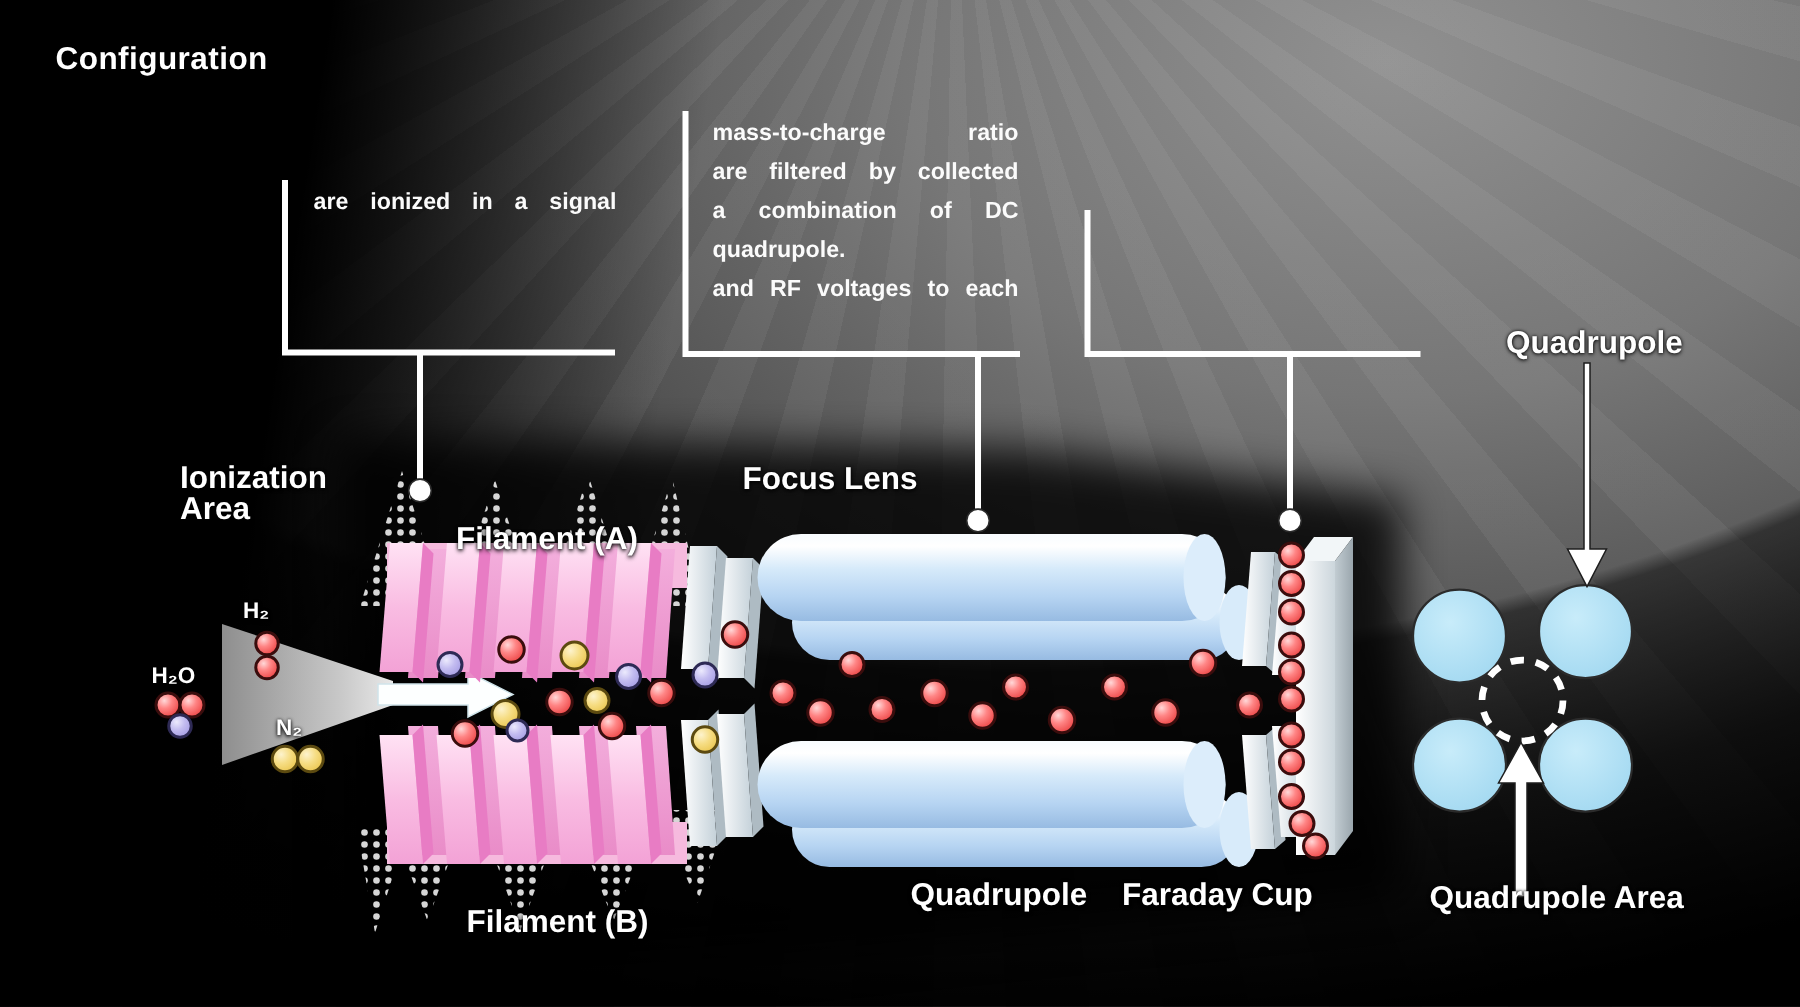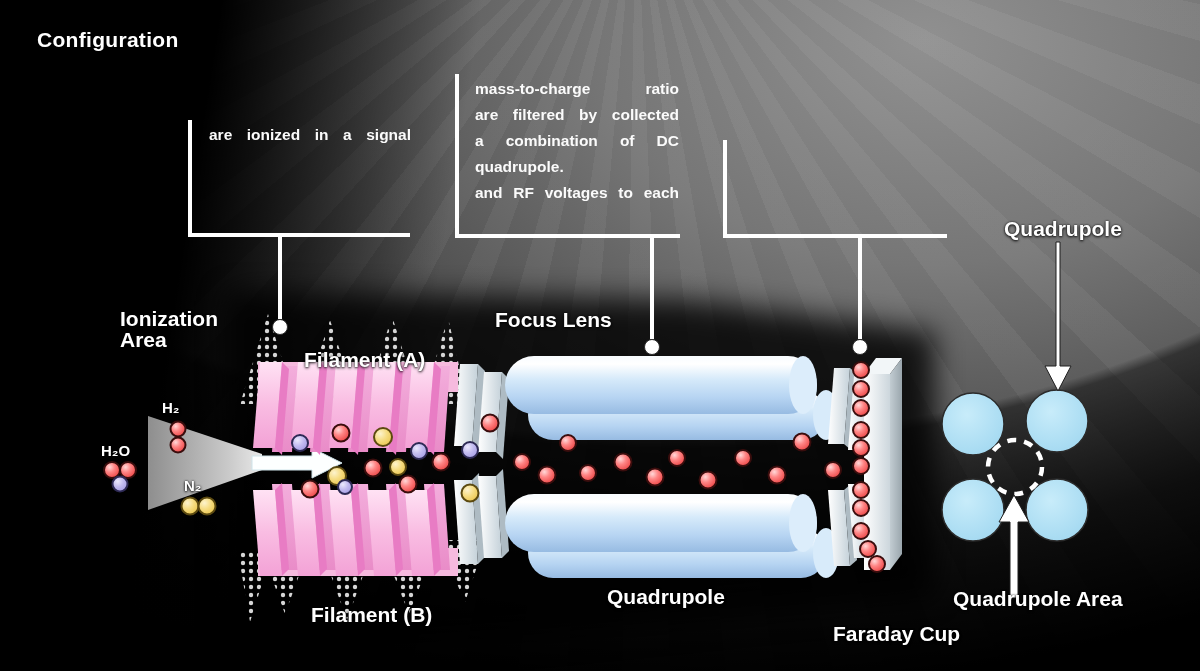--- a/index.html
+++ b/index.html
@@ -22,21 +22,21 @@
   .callout .ln.last{text-align-last:left;}
   .co1{left:209px;top:122px;width:202px;line-height:25.5px;}
   .co2{left:475px;top:76px;width:204px;line-height:26px;}
   .co3{left:742px;top:146px;width:204px;line-height:26px;}
   .lbl{font-size:21px;white-space:pre-line;}
   .lbl-ionization{left:120px;top:308px;width:92px;text-align:left;line-height:21px;}
   .lbl-filament-a{left:304px;top:308px;margin-top:40px;}
   .lbl-focus-lens{left:495px;top:308px;}
   .lbl-quadrupole-top{left:1004px;top:217px;}
   .lbl-quadrupole-bottom{left:607px;top:585px;}
-  .lbl-faraday-cup{left:833px;top:585px;margin-top:37px;}
+  .lbl-faraday-cup{left:748px;top:585px;}
   .lbl-filament-b{left:311px;top:603px;}
   .lbl-effective-area{left:953px;top:587px;}
   .mol{font-size:15px;}
   .lbl-h2{left:162px;top:399px;}
   .lbl-h2o{left:101px;top:442px;}
   .lbl-n2{left:184px;top:477px;}
 </style>
 </head>
 <body>
 

